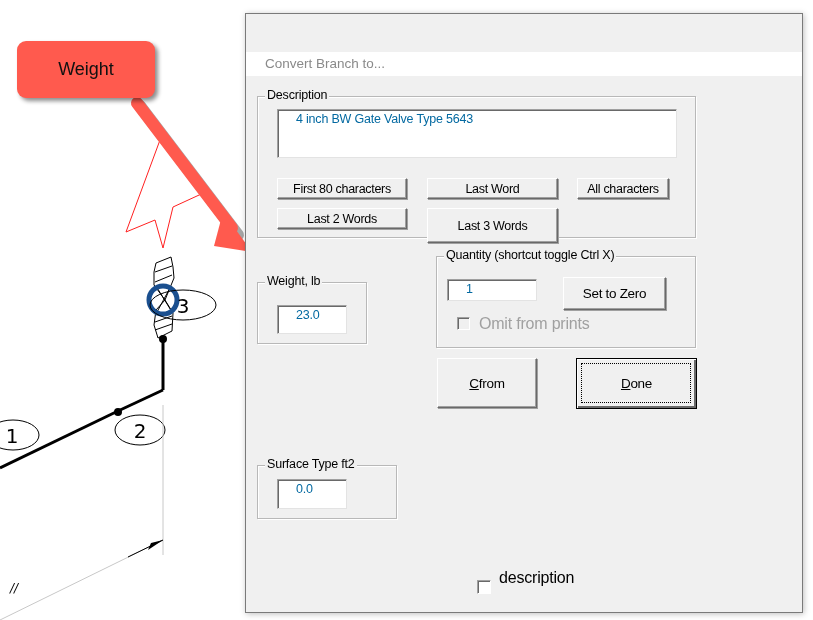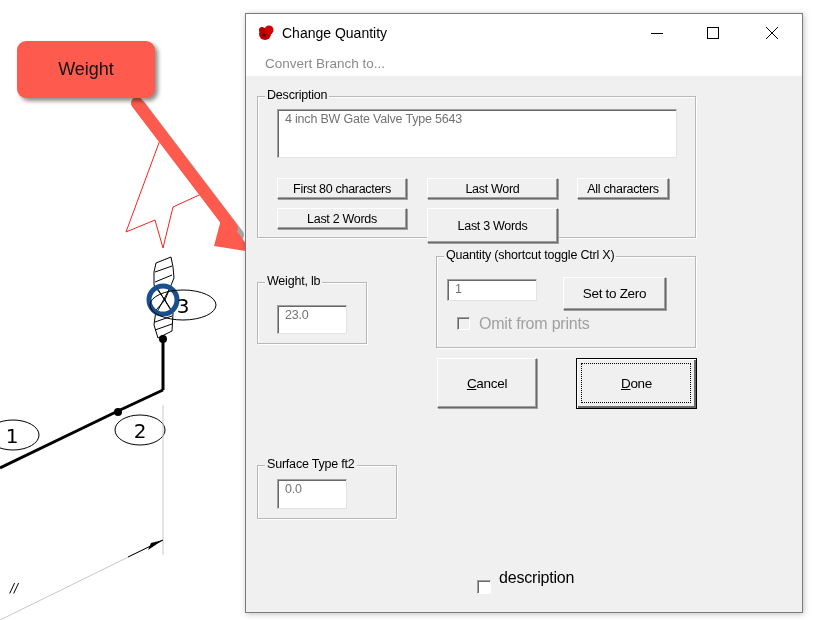--- a/index.html
+++ b/index.html
@@ -41,21 +41,21 @@
   }
   .group-label {
     position:absolute; top:-9px; left:7px; background:#f0f0f0; padding:0 2px;
     font-size:12.5px; color:#000; letter-spacing:-0.2px;
   }
   .field {
     position:absolute; background:#fff;
     border-top:1px solid #a0a0a0; border-left:1px solid #a0a0a0;
     border-right:1px solid #e3e3e3; border-bottom:1px solid #e3e3e3;
     box-shadow:inset 1px 1px 0 #696969;
-    font-size:12.5px; color:#737373; padding:2px 7px; box-sizing:border-box;
+    font-size:12.5px; color:#0369a1; padding:2px 18px; box-sizing:border-box;
     letter-spacing:-0.2px;
   }
   .btn {
     position:absolute; background:#f0f0f0; box-sizing:border-box;
     border-top:1px solid #fff; border-left:1px solid #fff;
     border-right:1px solid #696969; border-bottom:1px solid #696969;
     box-shadow:1px 1px 0 #a0a0a0, inset -1px -1px 0 #a0a0a0;
     font-size:12.5px; color:#000; display:flex; align-items:center; justify-content:center;
     letter-spacing:-0.3px; cursor:default;
   }
@@ -118,45 +118,20 @@
 
   <g filter="">
     <line x1="137" y1="103" x2="235" y2="232" stroke="rgba(0,0,0,0.35)" stroke-width="12" stroke-linecap="round" transform="translate(3,3)"></line>
     <line x1="137" y1="103" x2="232" y2="228" stroke="#ff5a4e" stroke-width="12" stroke-linecap="round"></line>
     <polygon points="252,252 223,212 214,246" fill="#ff5a4e"></polygon>
   </g>
 </svg>
 <div class="callout">Weight</div>
 
 <div class="window">
-  <div class="titlebar">
-    <svg class="app-icon" viewBox="0 0 18 18">
-      <circle cx="8" cy="10" r="6" fill="#c00000"></circle>
-      <circle cx="12" cy="6" r="4.5" fill="#d40000"></circle>
-      <circle cx="5" cy="6" r="3" fill="#b00000"></circle>
-      <circle cx="7" cy="11" r="1.5" fill="#300000"></circle>
-    </svg>
-    <span class="title-text">Change Quantity</span>
-    <div class="win-btn" style="left:388px;">
-      <svg width="12" height="12">
-          <line x1="0" y1="6.5" x2="12" y2="6.5" stroke="#000"></line>
-        </svg>
-    </div>
-    <div class="win-btn" style="left:444px;">
-      <svg width="12" height="12">
-          <rect x="0.5" y="0.5" width="11" height="11" fill="none" stroke="#000"></rect>
-        </svg>
-    </div>
-    <div class="win-btn" style="left:503px;">
-      <svg width="12" height="12">
-          <line x1="0" y1="0" x2="12" y2="12" stroke="#000"></line>
-          <line x1="12" y1="0" x2="0" y2="12" stroke="#000"></line>
-        </svg>
-    </div>
-  </div>
   <div class="menubar">
     <span class="menu-item">Convert Branch to...</span>
   </div>
 
   <div class="client">
 
     <div class="group" style="left:11px; top:20px; width:437px; height:140px;">
       <span class="group-label">Description</span>
       <div class="field" style="left:19px; top:12px; width:400px; height:49px;">4 inch BW Gate Valve Type 5643</div>
       <div class="btn" style="left:19px; top:81px; width:130px; height:21px;">First 80 characters</div>
@@ -174,21 +149,21 @@
     <div class="group" style="left:190px; top:180px; width:258px; height:90px;">
       <span class="group-label">Quantity (shortcut toggle Ctrl X)</span>
       <div class="field" style="left:10px; top:22px; width:90px; height:22px;">1</div>
       <div class="btn" style="left:126px; top:20px; width:103px; height:33px; font-size:13.5px;">Set to Zero</div>
       <div class="checkbox disabled" style="left:20px; top:60px;"></div>
       <span class="cb-label disabled" style="left:42px; top:59px;">Omit from prints</span>
     </div>
 
     <div class="btn" style="left:191px; top:282px; width:100px; height:50px; font-size:13.5px;">
       <span class="ul">C</span>
-        <span>ancel</span>
+        <span>from</span>
     </div>
     <div class="btn default" style="left:330px; top:282px; width:121px; height:51px; font-size:13.5px;">
       <span class="focus"></span>
       <span class="ul">D</span>
         <span>one</span>
     </div>
 
     <div class="group" style="left:11px; top:389px; width:138px; height:52px;">
       <span class="group-label">Surface Type ft2</span>
       <div class="field" style="left:19px; top:13px; width:70px; height:30px;">0.0</div>

